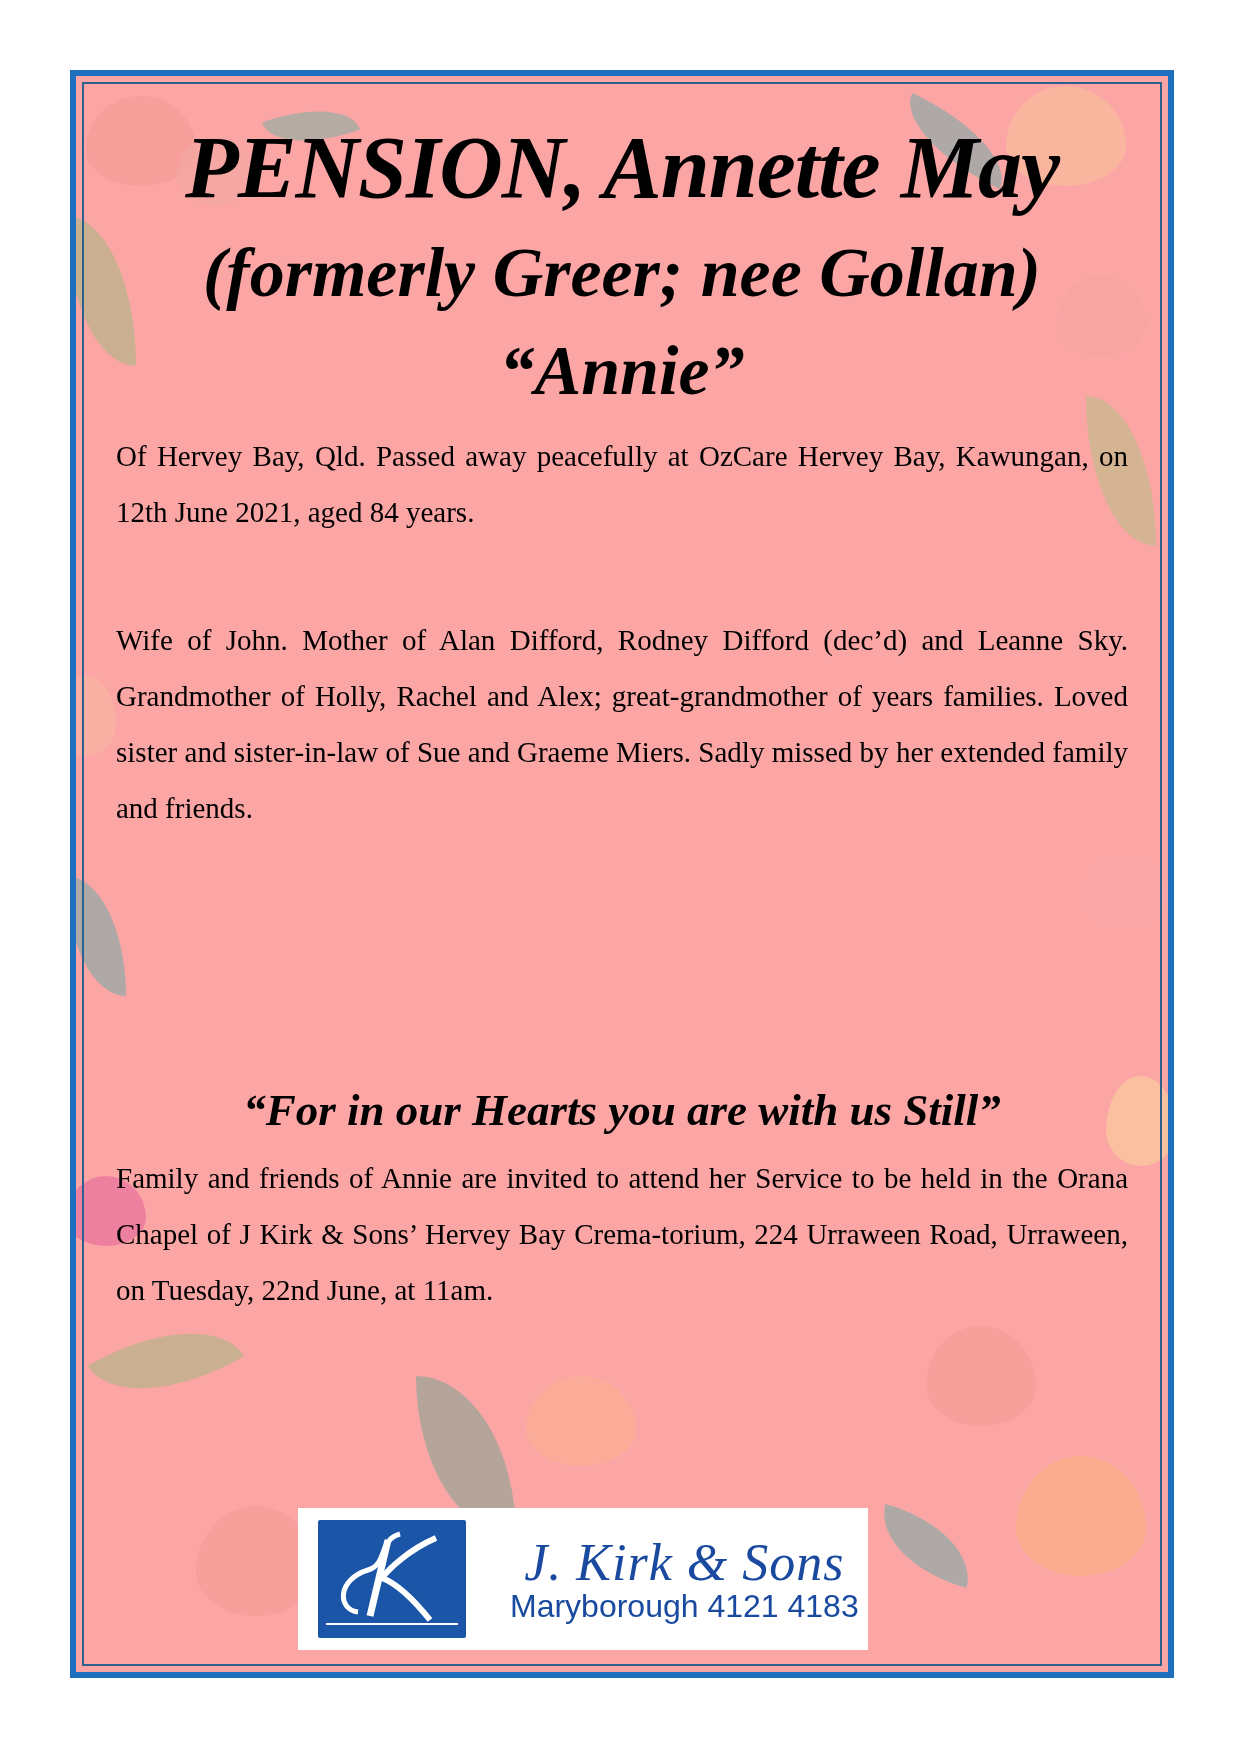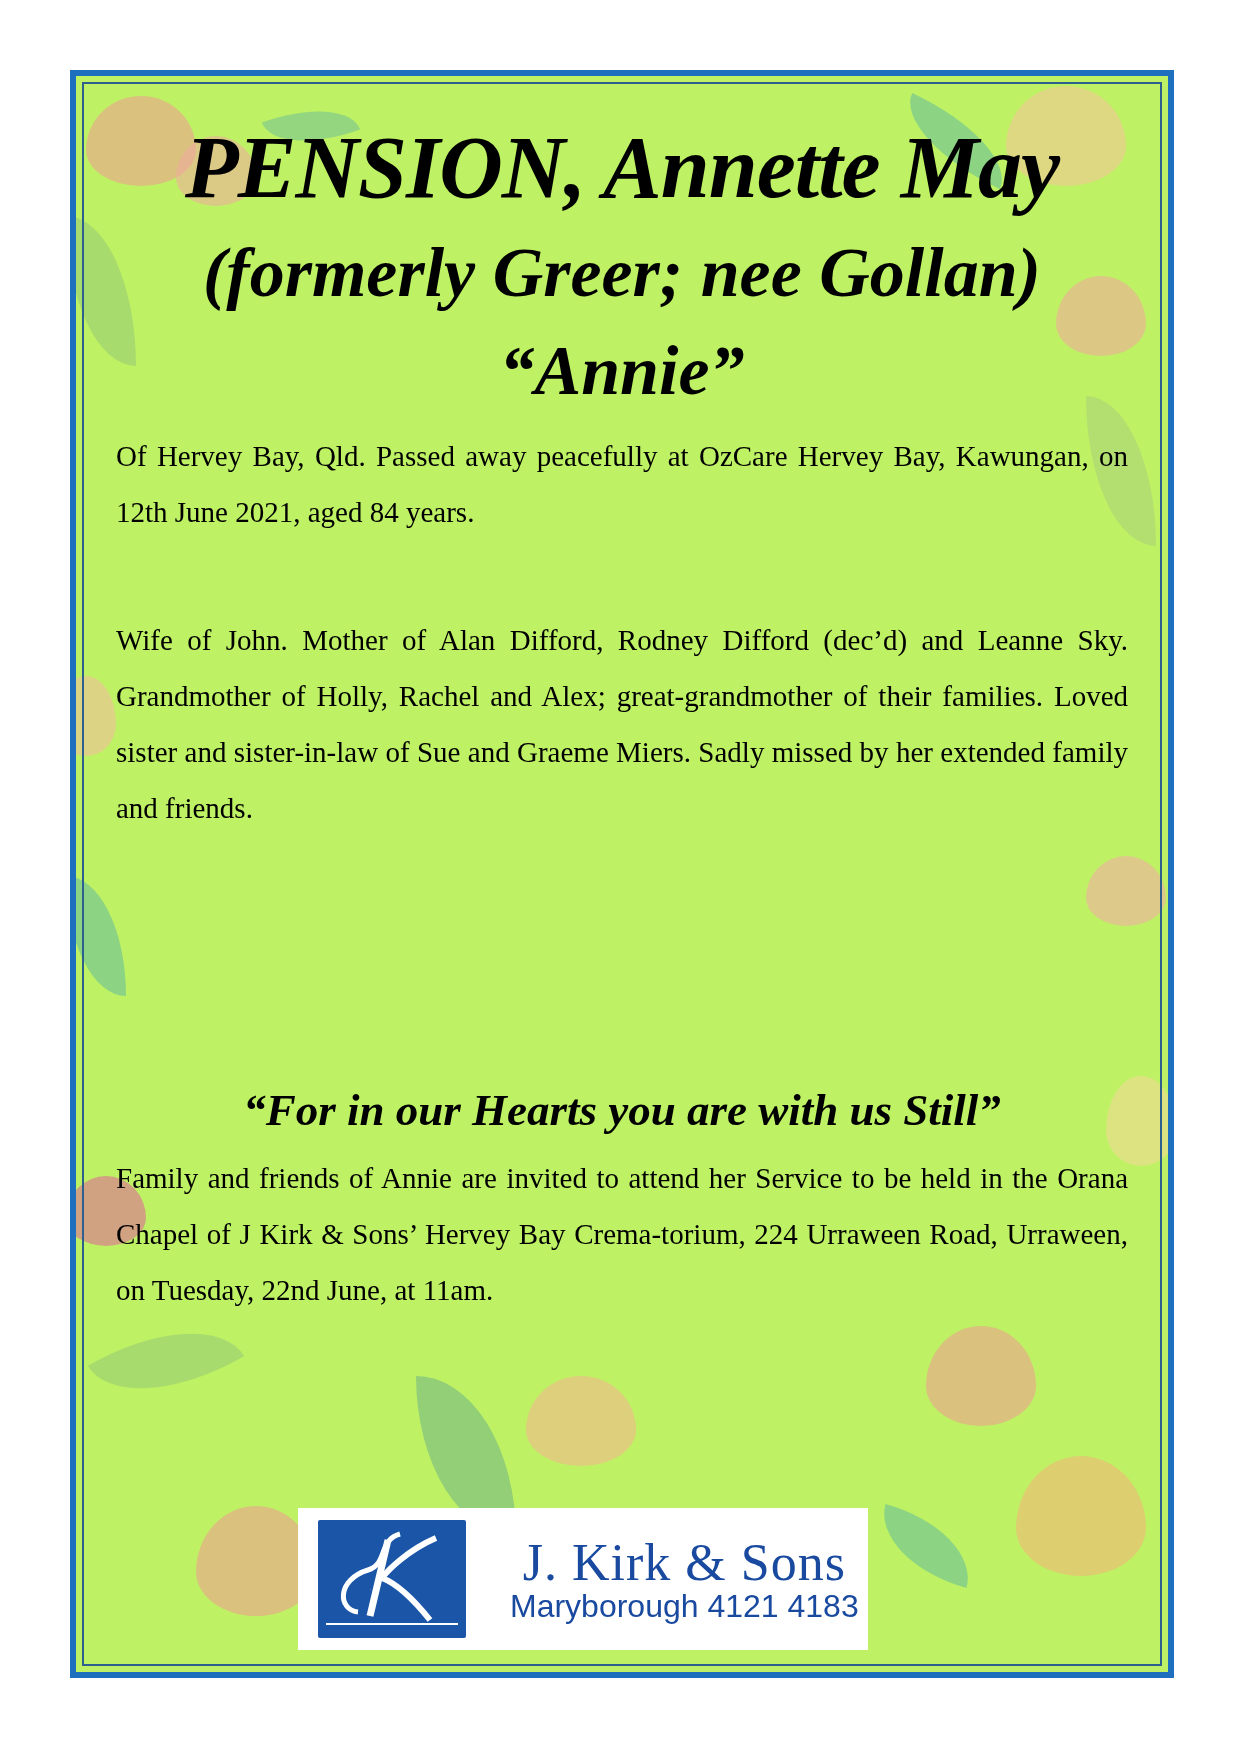--- a/index.html
+++ b/index.html
@@ -1,20 +1,20 @@
 <!DOCTYPE html>
 <html><head>
 <meta charset="utf-8">
 <style>
   html, body { margin: 0; padding: 0; background: #ffffff; }
   body { width: 1240px; height: 1754px; position: relative; overflow: hidden; font-family: "Liberation Serif", serif; }
   .frame {
     position: absolute; left: 70px; top: 70px; width: 1104px; height: 1608px;
     border: 6px solid #1f6fbf; box-sizing: border-box;
-    background: #bef264; overflow: hidden;
+    background: #fca5a5; overflow: hidden;
   }
   .inner-line {
     position: absolute; left: 6px; top: 6px; right: 6px; bottom: 6px;
     border: 2px solid #2d5f8f; pointer-events: none; z-index: 3;
   }
   
   .deco { position: absolute; z-index: 1; }
   .petal { position: absolute; border-radius: 50% 50% 50% 50% / 60% 60% 40% 40%; opacity: 0.55; }
   .leaf { position: absolute; border-radius: 0 100% 0 100%; opacity: 0.45; }
   .content { position: absolute; left: 0; top: 0; right: 0; bottom: 0; z-index: 2; }
@@ -49,21 +49,21 @@
     position: absolute; left: 222px; top: 1432px; width: 570px; height: 142px;
     background: #ffffff; display: flex; align-items: center;
   }
   .logo-mark {
     margin-left: 20px; width: 148px; height: 118px; background: #1a55a8;
     position: relative; border-radius: 2px;
   }
   .logo-mark svg { position: absolute; left: 0; top: 0; }
   .logo-text { margin-left: 44px; color: #1a4aa0; text-align: center; }
   .logo-name {
-    font-family: "Liberation Serif", serif; font-size: 52px; line-height: 54px;
+    font-family: "Liberation Serif", serif; font-style: italic; font-size: 52px; line-height: 54px;
     letter-spacing: 1px;
   }
   .logo-phone { font-family: "Liberation Sans", sans-serif; font-size: 32px; line-height: 32px; }
 </style>
 </head>
 <body>
 
 <div class="frame">
   <div class="inner-line"></div>
 
@@ -89,21 +89,21 @@
     <div class="petal" style="left:940px;top:1380px;width:130px;height:120px;background:#f6b37a;"></div>
     <div class="leaf" style="left:800px;top:1440px;width:100px;height:60px;background:#4fb0a8;transform:rotate(15deg);"></div>
   </div>
 
   <div class="content">
     <div class="title1">PENSION, Annette May</div>
     <div class="title2">(formerly Greer; nee Gollan)</div>
     <div class="title3">“Annie”</div>
 
     <div class="body-text p1">Of Hervey Bay, Qld. Passed away peacefully at OzCare Hervey Bay, Kawungan, on 12th June 2021, aged 84 years.</div>
-    <div class="body-text p2">Wife of John. Mother of Alan Difford, Rodney Difford (dec’d) and Leanne Sky. Grandmother of Holly, Rachel and Alex; great-grandmother of their families. Loved sister and sister-in-law of Sue and Graeme Miers. Sadly missed by her extended family and friends.</div>
+    <div class="body-text p2">Wife of John. Mother of Alan Difford, Rodney Difford (dec’d) and Leanne Sky. Grandmother of Holly, Rachel and Alex; great-grandmother of years families. Loved sister and sister-in-law of Sue and Graeme Miers. Sadly missed by her extended family and friends.</div>
     <div class="quote">“For in our Hearts you are with us Still”</div>
     <div class="body-text p3">Family and friends of Annie are invited to attend her Service to be held in the Orana Chapel of J Kirk &amp; Sons’ Hervey Bay Crema-torium, 224 Urraween Road, Urraween, on Tuesday, 22nd June, at 11am.</div>
 
     <div class="logo-box">
       <div class="logo-mark">
         <svg width="148" height="118" viewBox="0 0 148 118">
           <path d="M40 92 C 20 90, 18 60, 50 50 C 70 44, 60 20, 82 14" stroke="#ffffff" stroke-width="5" fill="none"></path>
           <path d="M70 20 L 52 96" stroke="#ffffff" stroke-width="7" fill="none"></path>
           <path d="M118 18 C 90 30, 70 50, 64 58 C 80 64, 96 80, 112 100" stroke="#ffffff" stroke-width="6" fill="none"></path>
           <line x1="8" y1="104" x2="140" y2="104" stroke="#ffffff" stroke-width="2"></line>

